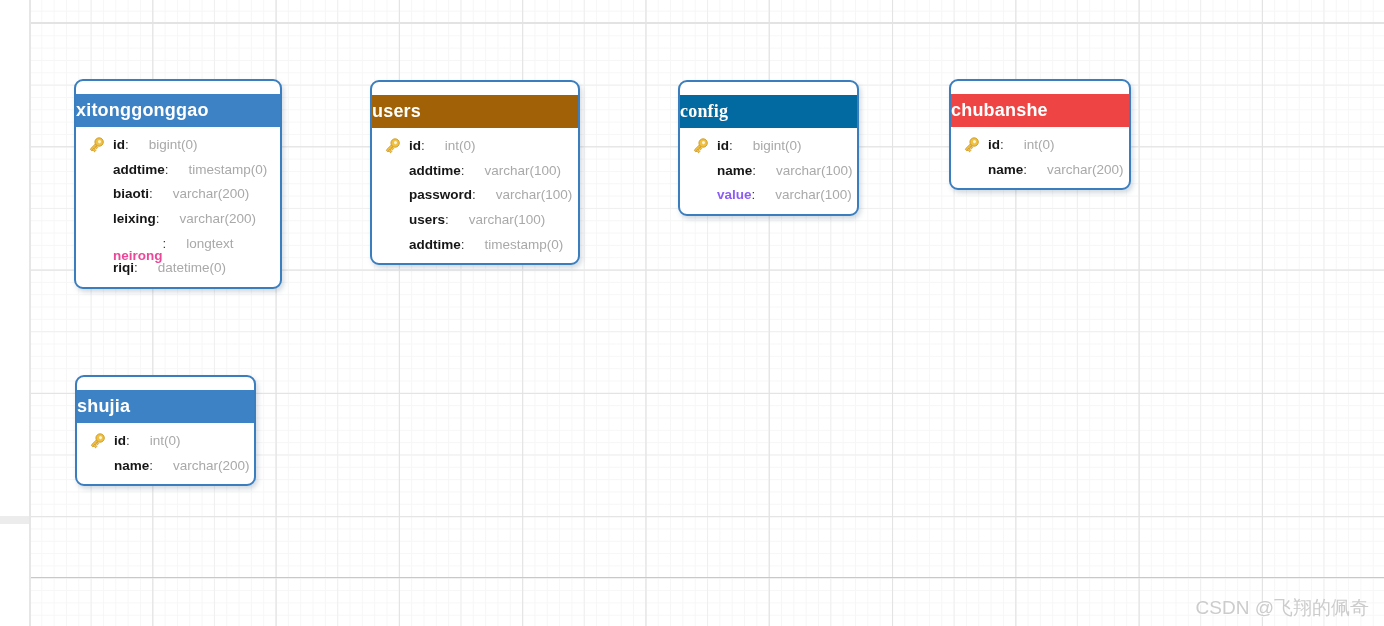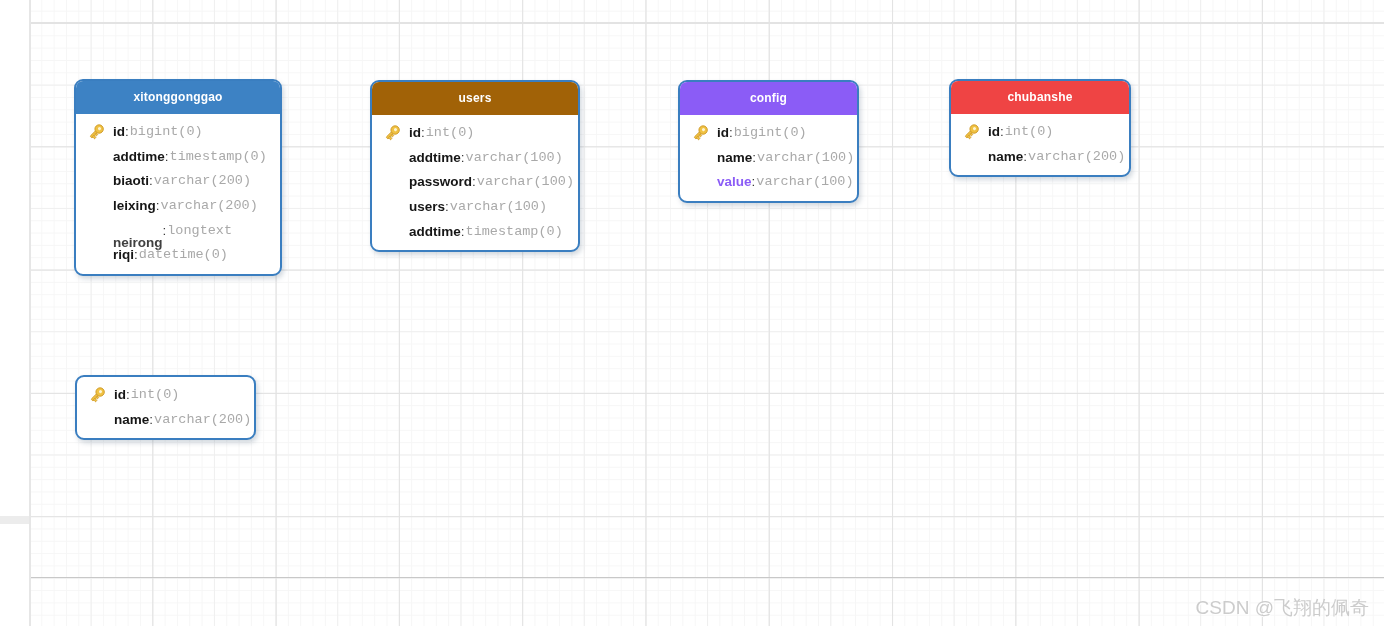--- a/index.html
+++ b/index.html
@@ -40,39 +40,40 @@
     position:absolute;z-index:2;
     background:#ffffff;
     border:2px solid #3a7ec0;
     border-radius:9px;
     box-shadow:2px 3px 5px rgba(110,130,150,0.30);
     overflow:hidden;
   }
   .db-table-header{
     background:#3d82c4;
     height:33px;line-height:33px;
-    text-align:center;
-    color:#ffffff;font-weight:bold;font-size:12px;
+    text-align:left;
+    color:#ffffff;font-weight:bold;font-size:18px;
     letter-spacing:0.2px;
     cursor:default;
+    margin-top:13px;
   }
   .db-table-body{
     padding:5px 6px 7px 0;
   }
   .db-row{
     height:24.7px;display:flex;align-items:center;
     padding-left:11px;white-space:nowrap;
     font-size:13.5px;
   }
   .icon-cell{
     width:26px;flex:0 0 26px;display:inline-flex;align-items:center;
   }
   .fname{color:#161616;font-weight:bold;}
   .fcolon{color:#3a3a3a;font-weight:normal;}
-  .ftype{color:#a9a9a9;font-weight:normal;margin-left:1px;font-family:Liberation Mono, monospace;}
+  .ftype{color:#a9a9a9;font-weight:normal;margin-left:20px;}
   
   .watermark{
     position:absolute;right:15px;bottom:5px;z-index:3;
     font-size:19px;color:#cccccc;
     text-shadow:1px 1px 0 #ffffff;
     pointer-events:none;
   }
 </style>
 </head>
 <body>
@@ -116,21 +117,21 @@
             <span class="ftype" style="color: rgb(169, 169, 169);">varchar(200)</span>
   </div>
           <div class="db-row">
     <span class="icon-cell"></span>
     <span class="fname" style="color: rgb(22, 22, 22);">leixing</span>
             <span class="fcolon">:</span>
             <span class="ftype" style="color: rgb(169, 169, 169);">varchar(200)</span>
   </div>
           <div class="db-row">
     <span class="icon-cell"></span>
-    <span class="fname" style="color: #404040; margin-top: 24px;">neirong</span>
+    <span class="fname" style="color: #ec4899; margin-top: 24px;">neirong</span>
             <span class="fcolon">:</span>
             <span class="ftype" style="color: rgb(169, 169, 169);">longtext</span>
   </div>
           <div class="db-row">
     <span class="icon-cell"></span>
     <span class="fname" style="color: rgb(22, 22, 22);">riqi</span>
             <span class="fcolon">:</span>
             <span class="ftype" style="color: rgb(169, 169, 169);">datetime(0)</span>
   </div>
         </div>
@@ -174,21 +175,21 @@
   </div>
           <div class="db-row">
     <span class="icon-cell"></span>
     <span class="fname" style="color: rgb(22, 22, 22);">addtime</span>
             <span class="fcolon">:</span>
             <span class="ftype" style="color: rgb(169, 169, 169);">timestamp(0)</span>
   </div>
         </div>
   </div>
       <div class="db-table" style="left: 678px; top: 80px; width: 177px; border-color: rgb(58, 126, 192);">
-    <div class="db-table-header" style="background: #8b5cf6;">config</div>
+    <div class="db-table-header" style="background: #0369a1; font-family: Liberation Serif, serif;">config</div>
     <div class="db-table-body">
           <div class="db-row">
     <span class="icon-cell">
               <svg width="19" height="19" viewBox="0 0 19 19">
                 <g transform="rotate(-45 9.5 9.5)">
                   <rect x="1.6" y="8.3" width="9.2" height="2.7" rx="1" fill="#f0c243" stroke="#cf9a2a" stroke-width="0.8"></rect>
                   <rect x="2.9" y="10.1" width="2" height="3.3" rx="0.6" fill="#f0c243" stroke="#cf9a2a" stroke-width="0.8"></rect>
                   <rect x="6.3" y="10.1" width="2" height="2.5" rx="0.6" fill="#f0c243" stroke="#cf9a2a" stroke-width="0.8"></rect>
                   <circle cx="13.1" cy="9.6" r="4.2" fill="#f0c243" stroke="#cf9a2a" stroke-width="0.9"></circle>
                   <circle cx="13.6" cy="9.6" r="1.5" fill="#fdf4d2"></circle>
@@ -234,20 +235,21 @@
   </div>
           <div class="db-row">
     <span class="icon-cell"></span>
     <span class="fname" style="color: rgb(22, 22, 22);">name</span>
             <span class="fcolon">:</span>
             <span class="ftype" style="color: rgb(169, 169, 169);">varchar(200)</span>
   </div>
         </div>
   </div>
       <div class="db-table" style="left: 75px; top: 375px; width: 177px; border-color: rgb(58, 126, 192);">
+    <div class="db-table-header" style="background: rgb(61, 130, 196);">shujia</div>
     <div class="db-table-body">
           <div class="db-row">
     <span class="icon-cell">
               <svg width="19" height="19" viewBox="0 0 19 19">
                 <g transform="rotate(-45 9.5 9.5)">
                   <rect x="1.6" y="8.3" width="9.2" height="2.7" rx="1" fill="#f0c243" stroke="#cf9a2a" stroke-width="0.8"></rect>
                   <rect x="2.9" y="10.1" width="2" height="3.3" rx="0.6" fill="#f0c243" stroke="#cf9a2a" stroke-width="0.8"></rect>
                   <rect x="6.3" y="10.1" width="2" height="2.5" rx="0.6" fill="#f0c243" stroke="#cf9a2a" stroke-width="0.8"></rect>
                   <circle cx="13.1" cy="9.6" r="4.2" fill="#f0c243" stroke="#cf9a2a" stroke-width="0.9"></circle>
                   <circle cx="13.6" cy="9.6" r="1.5" fill="#fdf4d2"></circle>

